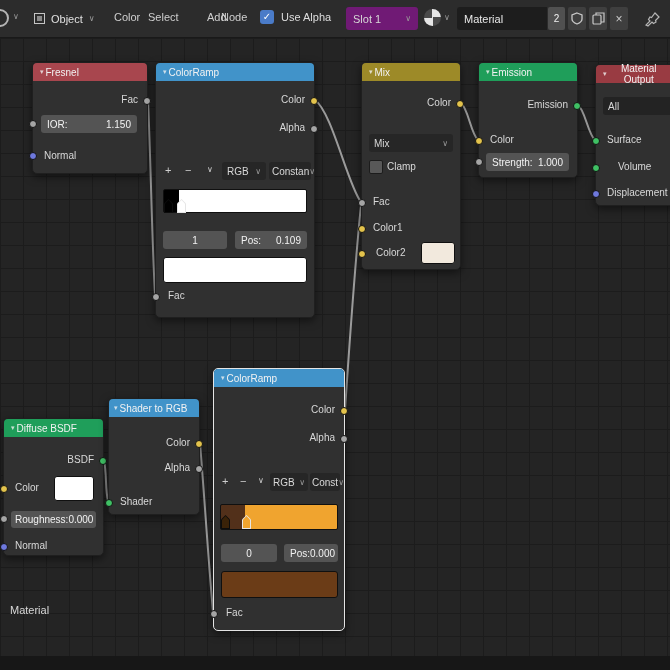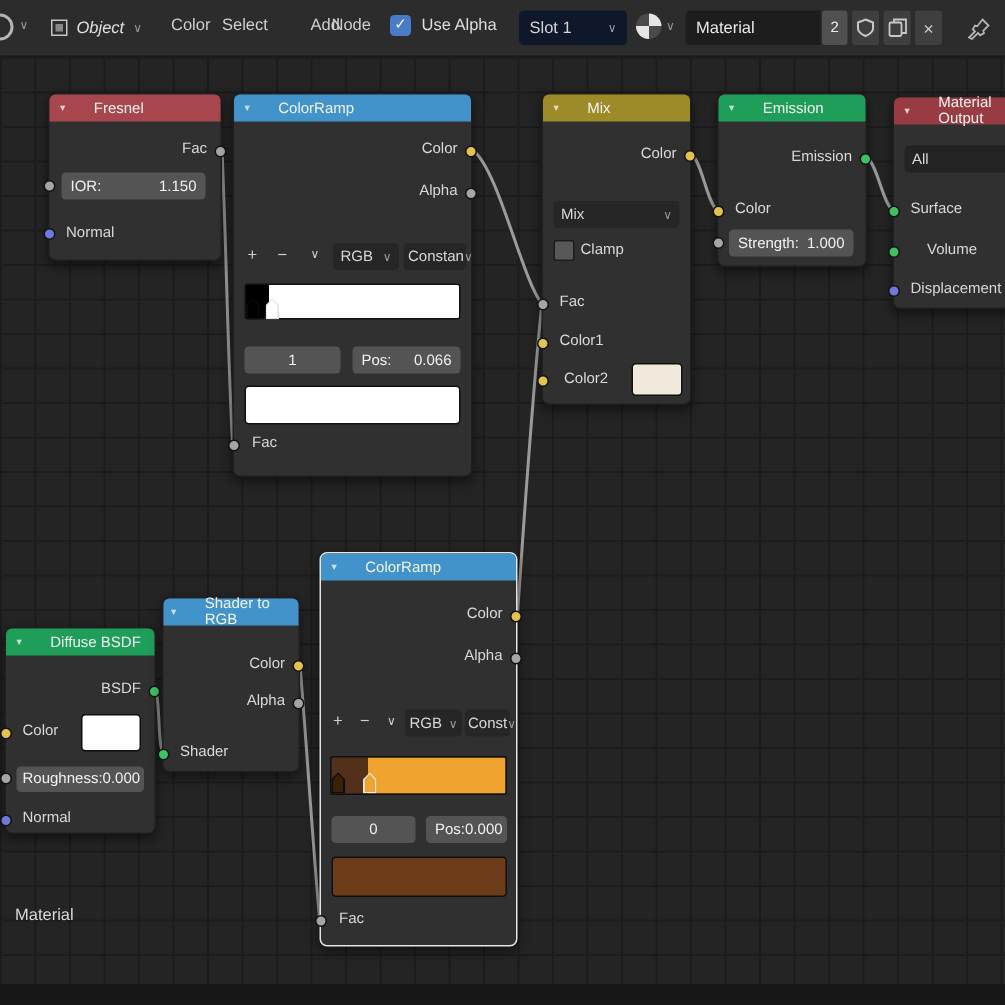--- a/index.html
+++ b/index.html
@@ -7,29 +7,29 @@
        font-family:"Liberation Sans","DejaVu Sans",sans-serif;
        background:#242424;}
   
   .topbar{position:absolute;left:0;top:0;width:670px;height:37px;background:#2c2c2c;
           border-bottom:1px solid #191919;z-index:5;}
   .topbar .menu{position:absolute;top:11px;font-size:11px;color:#cfcfcf;cursor:default;}
   .ed-icon{position:absolute;left:-9px;top:9px;width:18px;height:18px;border:2px solid #b5b5b5;
            border-radius:50%;box-sizing:border-box;}
   .ed-chev{position:absolute;left:13px;top:12px;font-size:8px;color:#999;}
   .objdrop{position:absolute;left:30px;top:7px;width:80px;height:23px;display:flex;align-items:center;gap:6px;
-           padding:0 4px;box-sizing:border-box;font-style:italic;}
+           padding:0 4px;box-sizing:border-box;}
   .obj-icon{width:11px;height:11px;border:1px solid #c5c5c5;box-sizing:border-box;position:relative;background:#2c2c2c;}
   .obj-icon::after{content:"";position:absolute;inset:2px;background:#8a8a8a;}
   .objdrop .lbl{font-size:11px;color:#e0e0e0;}
   .chev{font-size:8px;color:#9a9a9a;}
   .checkbox{position:absolute;left:260px;top:10px;width:14px;height:14px;background:#4a7bc8;border-radius:3px;
             color:#fff;font-size:10px;line-height:14px;text-align:center;}
   .usenodes-lbl{position:absolute;left:281px;top:11px;font-size:11px;color:#dedede;}
-  .slotdrop{position:absolute;left:346px;top:7px;width:72px;height:23px;background:#0f172a;border-radius:3px;
+  .slotdrop{position:absolute;left:346px;top:7px;width:72px;height:23px;background:#701a75;border-radius:3px;
             display:flex;align-items:center;justify-content:space-between;padding:0 7px;box-sizing:border-box;
             font-size:11px;color:#d6d6d6;text-align:right;}
   .sphere{position:absolute;left:424px;top:9px;width:17px;height:17px;border-radius:50%;
           background:conic-gradient(#e6e6e6 0 25%,#4a4a4a 25% 50%,#e6e6e6 50% 75%,#4a4a4a 75%);}
   .sphere-chev{position:absolute;left:444px;top:13px;font-size:8px;color:#999;}
   .namefield{position:absolute;left:457px;top:7px;width:90px;height:23px;background:#1d1d1d;
              border-radius:3px 0 0 3px;display:flex;align-items:center;padding:0 7px;box-sizing:border-box;
              font-size:11px;color:#e8e8e8;}
   .badge{position:absolute;left:548px;top:7px;width:17px;height:23px;background:#505050;border-radius:2px;
          font-size:10px;color:#f0f0f0;display:flex;align-items:center;justify-content:center;}
@@ -41,22 +41,22 @@
           background-image:linear-gradient(#1c1c1c 1px,transparent 1px),
                            linear-gradient(90deg,#1c1c1c 1px,transparent 1px);
           background-size:23px 23px;}
   .wires{position:absolute;left:0;top:0;z-index:1;}
   .statuslbl{position:absolute;left:10px;top:566px;font-size:11px;color:#d8d8d8;z-index:3;}
   .bottomstrip{position:absolute;left:0;top:618px;width:670px;height:14px;background:#171717;z-index:4;}
   
   .node{position:absolute;background:#303030;border:1px solid #1f1f1f;border-radius:5px;
         box-shadow:0 3px 8px rgba(0,0,0,.5);z-index:2;font-size:10px;color:#d8d8d8;box-sizing:border-box;}
   .node.active{border:1px solid #e4e4e4;}
-  .nhead{height:18px;border-radius:4px 4px 0 0;display:flex;align-items:center;gap:19px;padding:0 7px;
-         font-size:10px;color:#f2f2f2;}
+  .nhead{height:18px;border-radius:4px 4px 0 0;display:flex;align-items:center;gap:2px;padding:0 7px;
+         font-size:10px;color:#f2f2f2;text-align:center;}
   .ncol{font-size:7px;opacity:.8;}
   .h-red{background:#a8464e;}  .h-blue{background:#4193c9;}  .h-olive{background:#9d8a28;}
   .h-green{background:#1f9e5a;}  .h-dred{background:#993b42;}
   .lab{position:absolute;white-space:nowrap;}
   .labr{position:absolute;right:9px;white-space:nowrap;}
   .sock{position:absolute;width:8px;height:8px;border-radius:50%;border:1px solid #121212;box-sizing:border-box;z-index:3;}
   .sg{background:#a5a5a5;} .sy{background:#e3c34c;} .sgr{background:#3fc064;} .sb{background:#6e78dd;}
   .vfield{position:absolute;height:18px;background:#545454;border-radius:3px;display:flex;align-items:center;
           justify-content:space-between;padding:0 6px;box-sizing:border-box;color:#f2f2f2;}
   .vfield.center{justify-content:center;}
@@ -185,21 +185,21 @@
         </div>
       <div class="marker sel" style="left:21px;top:136px">
           <div class="mi" style="background:#fff"></div>
         </div>
 
       <div class="vfield center" style="left:7px;width:64px;top:168px">
         <span>1</span>
       </div>
       <div class="vfield" style="left:79px;right:7px;top:168px">
         <span>Pos:</span>
-        <span>0.066</span>
+        <span>0.109</span>
       </div>
       <div class="swatch" style="left:7px;right:7px;top:194px;height:24px;background:#ffffff"></div>
 
       <div class="lab" style="left:12px;top:227px">Fac</div>
       <div class="sock sg" style="left:-4px;top:230px"></div>
     </div>
 
     <div class="node" style="left:361px;top:24px;width:100px;height:208px">
       <div class="nhead h-olive">
         <span class="ncol">▾</span>

